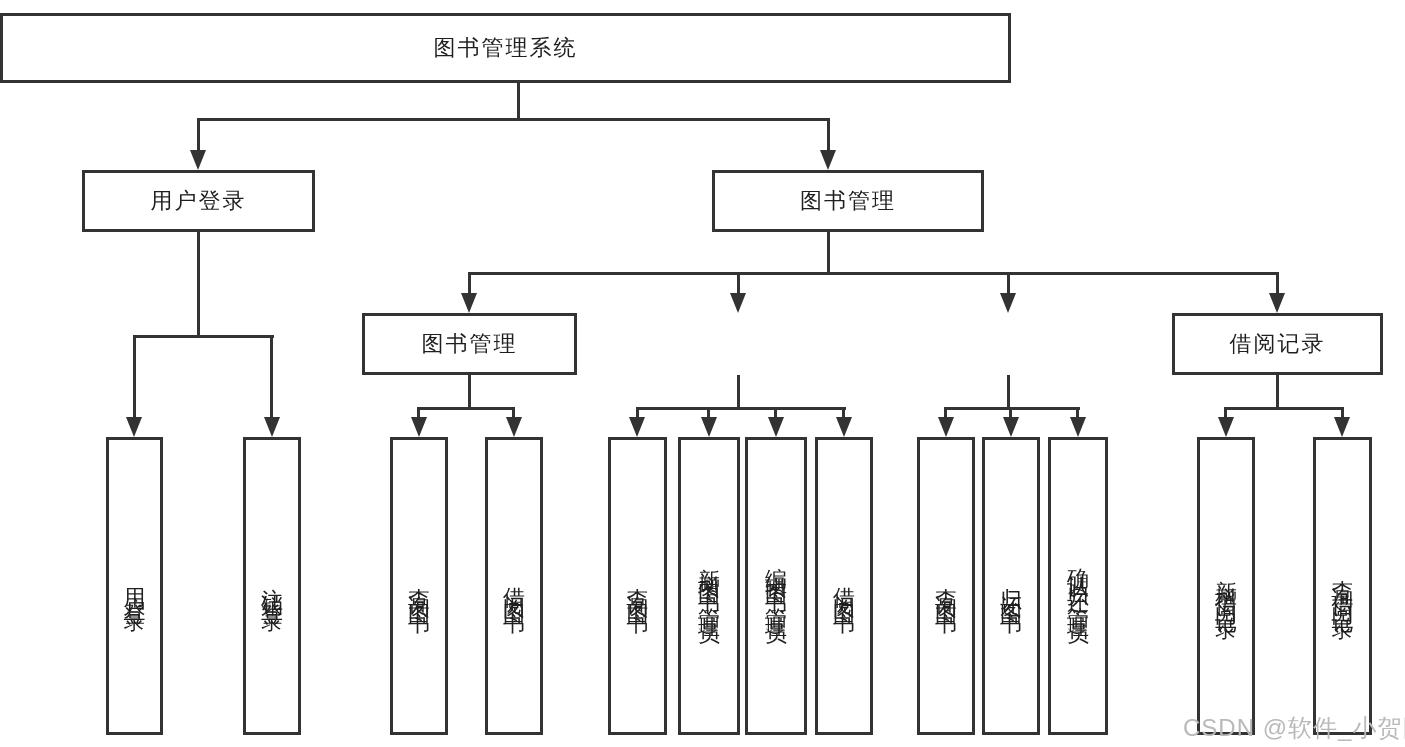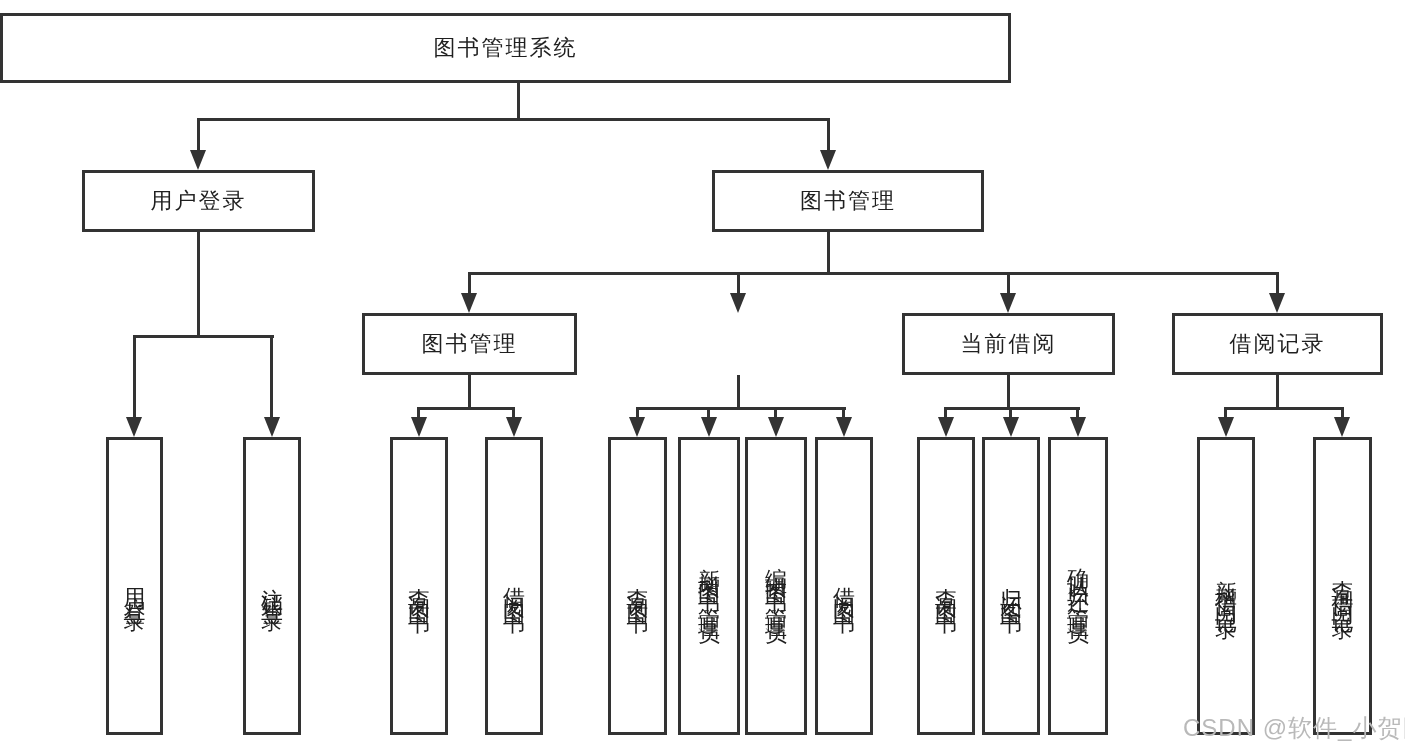--- a/index.html
+++ b/index.html
@@ -88,23 +88,20 @@
   <div class="vline" style="left:737px; top:272px; height:24px;"></div>
   <div class="arrow" style="left:730px; top:293px;"></div>
   <div class="vline" style="left:1007px; top:272px; height:24px;"></div>
   <div class="arrow" style="left:1000px; top:293px;"></div>
   <div class="vline" style="left:1276px; top:272px; height:24px;"></div>
   <div class="arrow" style="left:1269px; top:293px;"></div>
 
   <div class="box" style="left:362px; top:313px; width:215px; height:62px;">
     <span class="label">图书管理</span>
   </div>
-  <div class="box" style="left:902px; top:313px; width:213px; height:62px;">
-    <span class="label">当前借阅</span>
-  </div>
   <div class="box" style="left:1172px; top:313px; width:211px; height:62px;">
     <span class="label">借阅记录</span>
   </div>
 
   <div class="vline" style="left:468px; top:375px; height:35px;"></div>
   <div class="hline" style="left:417px; top:407px; width:98px;"></div>
   <div class="vline" style="left:417px; top:407px; height:14px;"></div>
   <div class="arrow" style="left:411px; top:417px;"></div>
   <div class="vline" style="left:512px; top:407px; height:14px;"></div>
   <div class="arrow" style="left:506px; top:417px;"></div>

